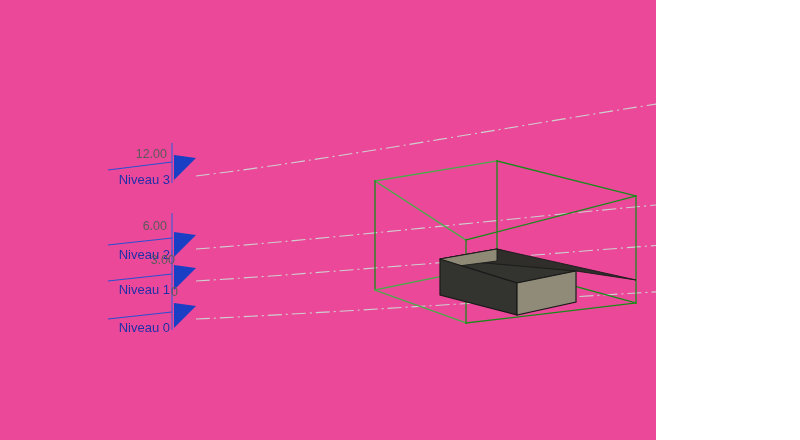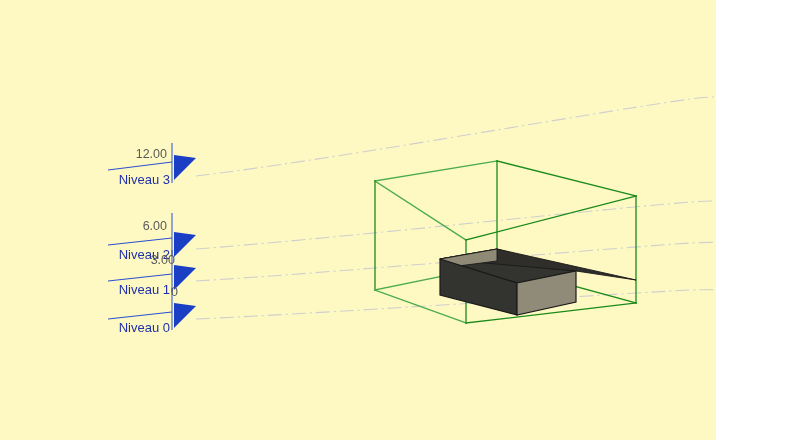--- a/index.html
+++ b/index.html
@@ -3,23 +3,23 @@
 <meta charset="utf-8">
 <title>3D View</title>
 <style>
   html, body {
     margin: 0;
     padding: 0;
     background: #ffffff;
   }
   #viewport {
     position: relative;
-    width: 716px;
+    width: 656px;
     height: 440px;
-    background: #fef9c3;
+    background: #ec4899;
     overflow: hidden;
     font-family: "Liberation Sans", sans-serif;
   }
   #scene-svg {
     position: absolute;
     left: 0;
     top: 0;
     width: 800px;
     height: 440px;
     display: block;

